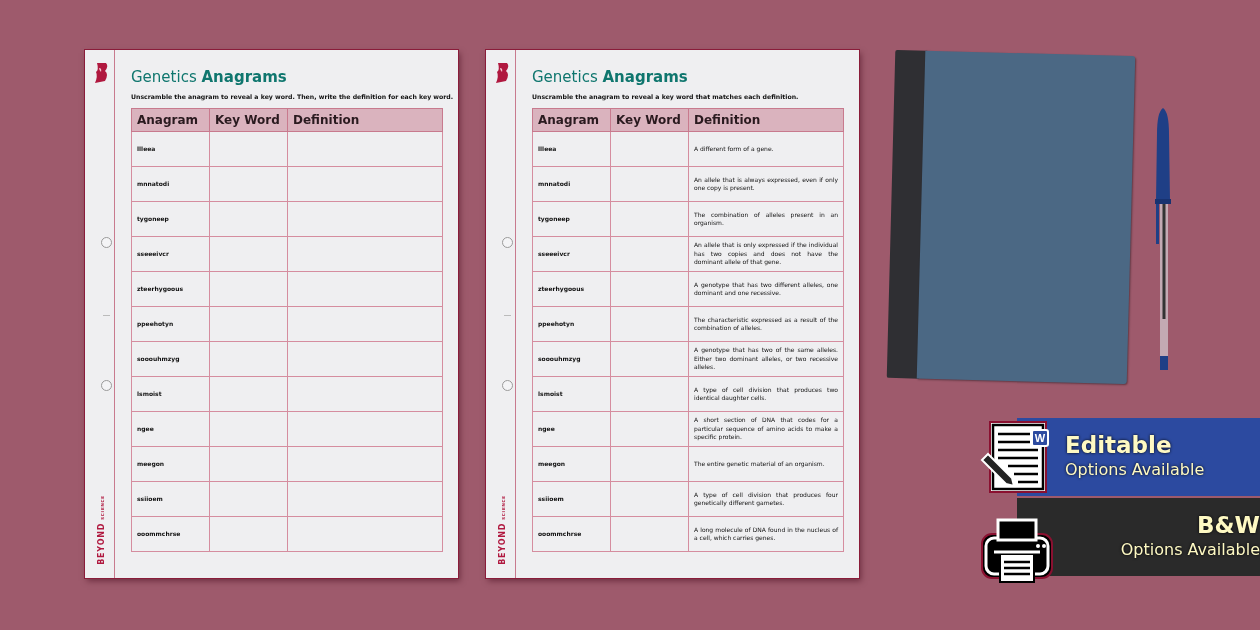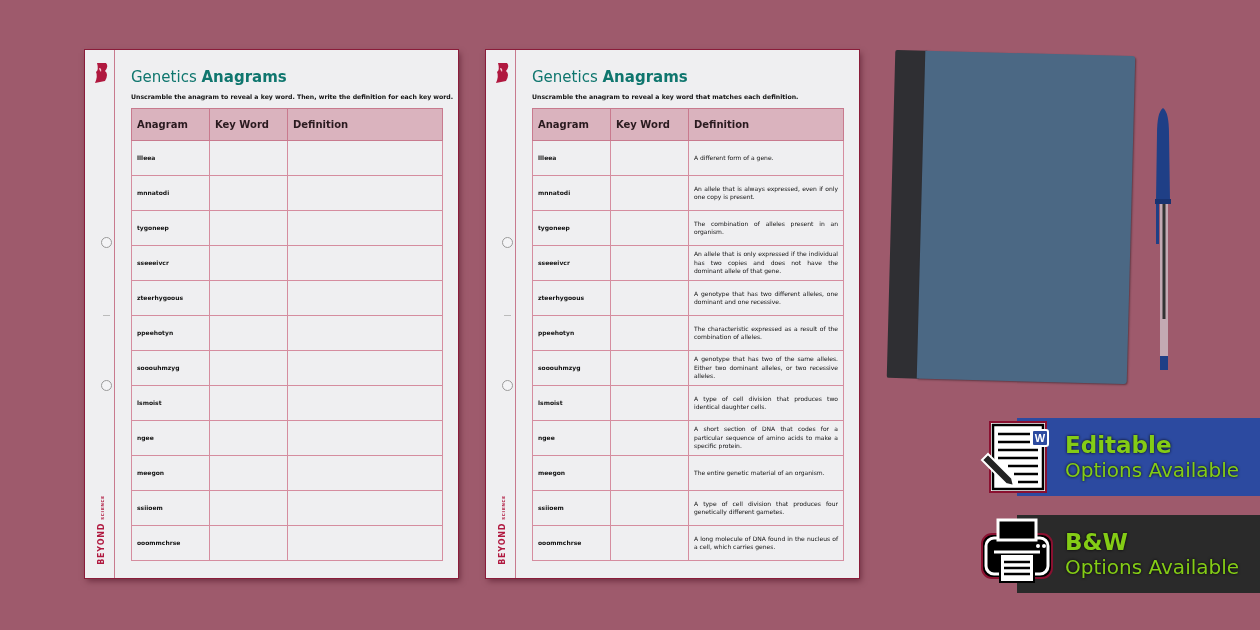--- a/index.html
+++ b/index.html
@@ -52,22 +52,22 @@
   .instructions {
     position: absolute; left: 46px; top: 43px;
     font-size: 6.2px; color: #111; font-weight: bold; white-space: nowrap;
   }
   table.ws {
     position: absolute; left: 46px; top: 58px; width: 311px;
     border-collapse: collapse; table-layout: fixed;
   }
   table.ws th {
     background: #dab3be; color: #2a1a1f;
-    font-size: 10px; font-weight: bold; text-align: left;
-    padding: 10px 5px; height: 23px;
+    font-size: 12px; font-weight: bold; text-align: left;
+    padding: 4px 5px; height: 23px;
     border: 1px solid #c87a8e;
   }
   table.ws td {
     border: 1px solid #d58d9f;
     font-size: 6px; color: #111; font-weight: bold;
     padding: 0 5px; height: 35px; vertical-align: middle;
     line-height: 8.5px;
   }
   table.ws td.def { font-weight: normal; text-align: justify; font-size: 6px; }
   col.c1 { width: 78px; } col.c2 { width: 78px; } col.c3 { width: 155px; }
@@ -89,26 +89,26 @@
   }
   
   .pen {
     position: absolute; left: 1153px; top: 106px; width: 20px; height: 270px;
   }
 
   
   .badge {
     position: absolute; left: 1017px; width: 243px; height: 78px;
     display: flex; flex-direction: column; justify-content: center;
-    padding-left: 48px; color: #84cc16;
+    padding-left: 48px; color: #fef9c3;
   }
   .badge.edit { top: 418px; background: #2c4aa0; }
-  .badge.bw { top: 515px; background: #2a2a2a; }
+  .badge.bw { top: 498px; background: #2a2a2a; align-items: flex-end; }
   .badge .b1 { font-size: 23px; font-weight: bold; line-height: 26px; text-shadow: 0 0 3px #000; }
-  .badge .b2 { font-size: 20px; line-height: 24px; text-shadow: 0 0 3px #000; }
+  .badge .b2 { font-size: 16px; line-height: 24px; text-shadow: 0 0 3px #000; }
   .badge-icon {
     position: absolute; left: 978px; width: 80px; height: 78px;
   }
   .badge-icon.edit { top: 418px; }
   .badge-icon.bw { top: 512px; }
 </style>
 </head>
 <body>
 
 <div class="sheet left">

